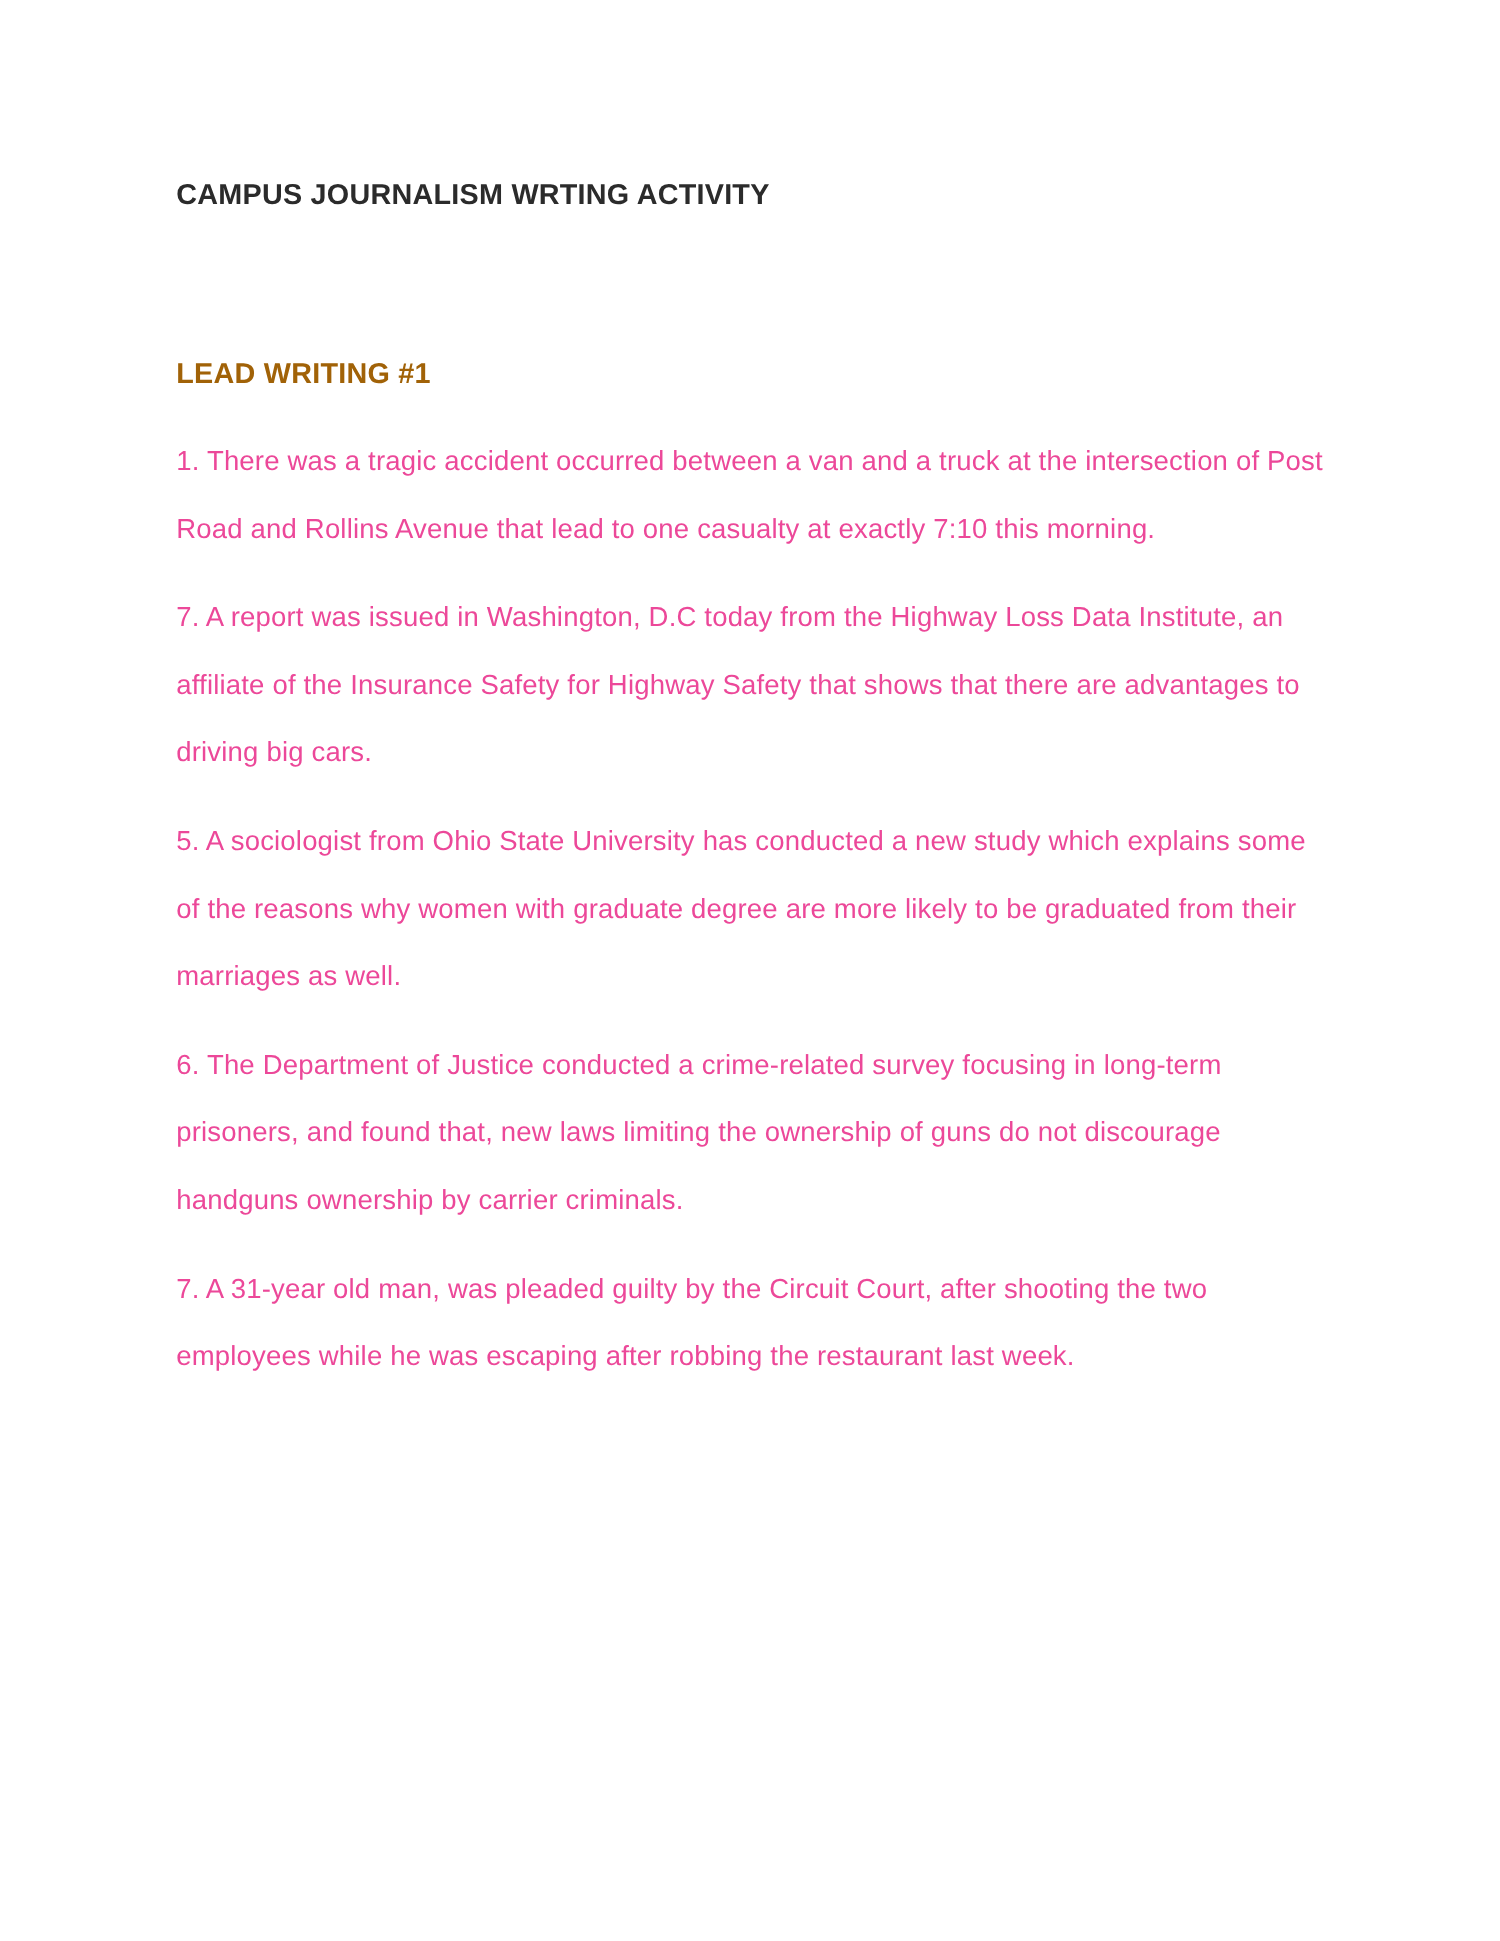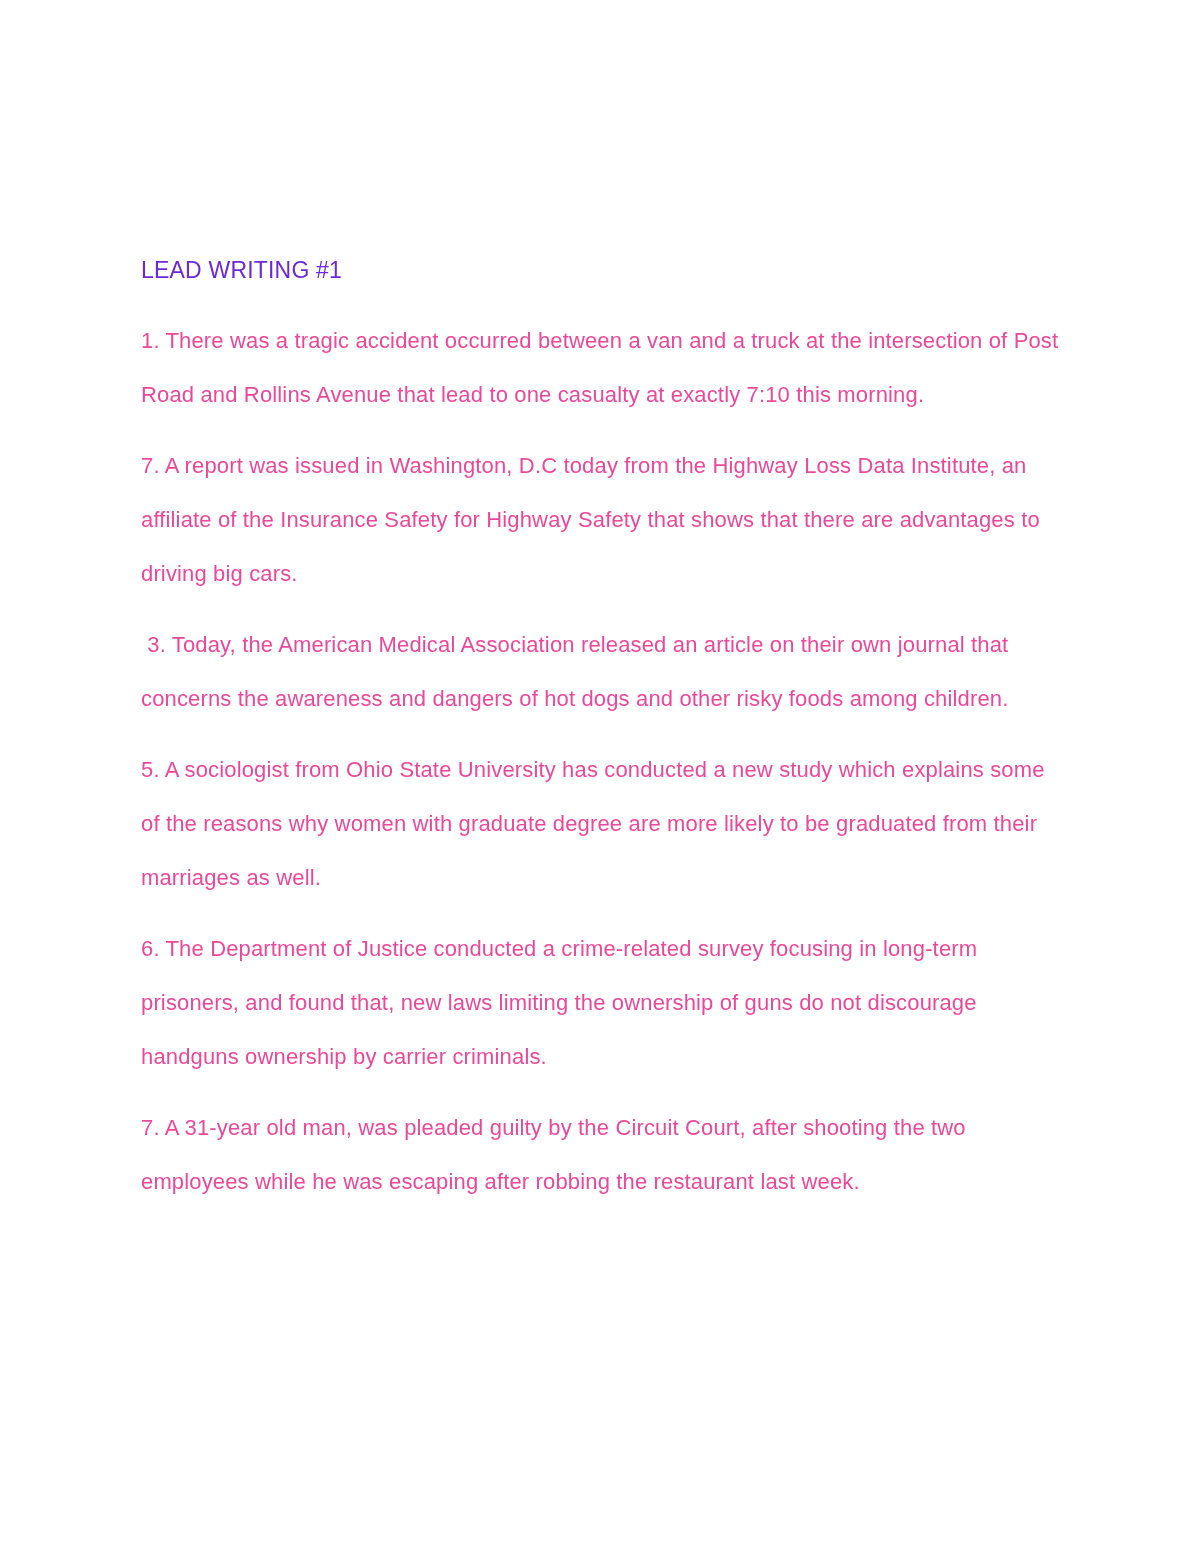--- a/index.html
+++ b/index.html
@@ -19,49 +19,49 @@
   }
   .doc-title {
     font-size: 23px;
     font-weight: 700;
     color: #2b2b2b;
     letter-spacing: 0.2px;
     line-height: 28px;
   }
   .section-heading {
     font-size: 23px;
-    font-weight: 400;
-    color: #6d28d9;
+    font-weight: 700;
+    color: #a16207;
     letter-spacing: 0.2px;
     line-height: 28px;
     margin-top: 115px;
     margin-bottom: 30px;
   }
   .doc-paragraph {
     font-size: 22px;
     font-weight: 400;
     color: #ec4899;
     line-height: 54px;
     letter-spacing: 0.15px;
     margin: 0 0 17px 0;
     white-space: pre-wrap;
   }
 </style>
 </head>
 <body>
 
 <div class="page">
+  <h1 class="doc-title">CAMPUS JOURNALISM WRTING ACTIVITY</h1>
 
   <h2 class="section-heading">LEAD WRITING #1</h2>
 
   <p class="doc-paragraph">1. There was a tragic accident occurred between a van and a truck at the intersection of Post Road and Rollins Avenue that lead to one casualty at exactly 7:10 this morning.</p>
 
   <p class="doc-paragraph">7. A report was issued in Washington, D.C today from the Highway Loss Data Institute, an affiliate of the Insurance Safety for Highway Safety that shows that there are advantages to driving big cars.</p>
 
-  <p class="doc-paragraph"> 3. Today, the American Medical Association released an article on their own journal that concerns the awareness and dangers of hot dogs and other risky foods among children.</p>
 
 
   <p class="doc-paragraph">5. A sociologist from Ohio State University has conducted a new study which explains some of the reasons why women with graduate degree are more likely to be graduated from their marriages as well.</p>
 
   <p class="doc-paragraph">6. The Department of Justice conducted a crime-related survey focusing in long-term prisoners, and found that, new laws limiting the ownership of guns do not discourage handguns ownership by carrier criminals.</p>
 
   <p class="doc-paragraph">7. A 31-year old man, was pleaded guilty by the Circuit Court, after shooting the two employees while he was escaping after robbing the restaurant last week.</p>
 </div>
 
 </body></html>

